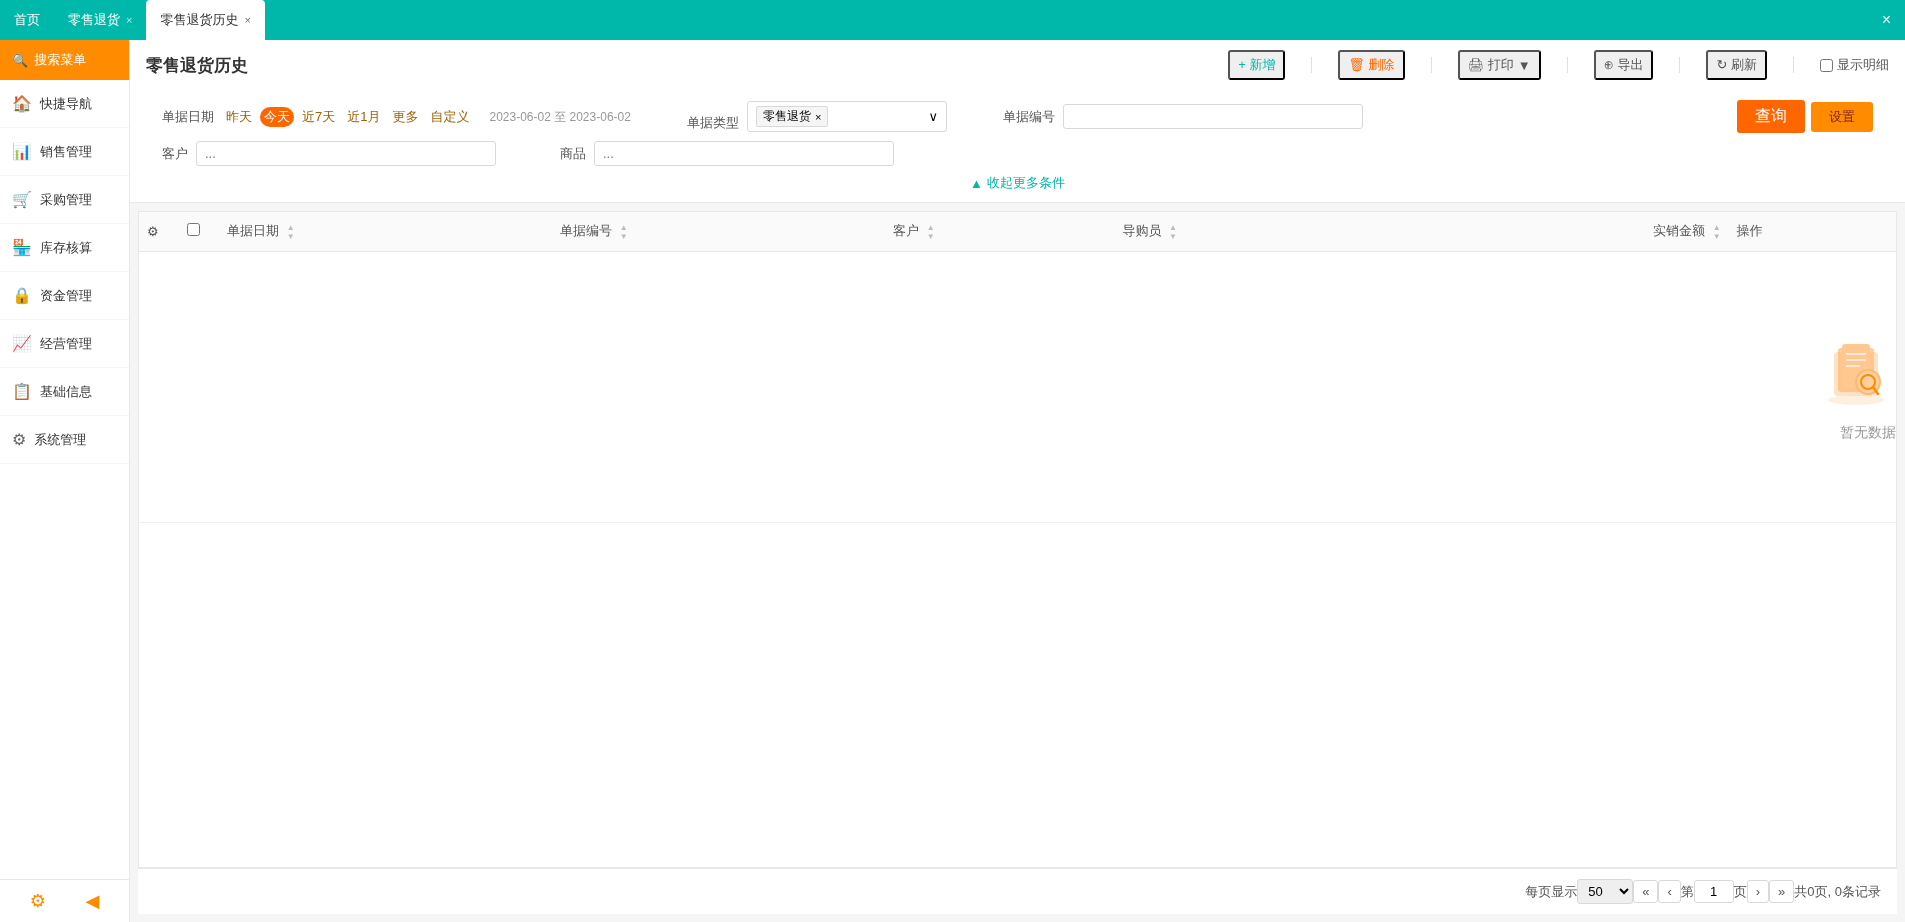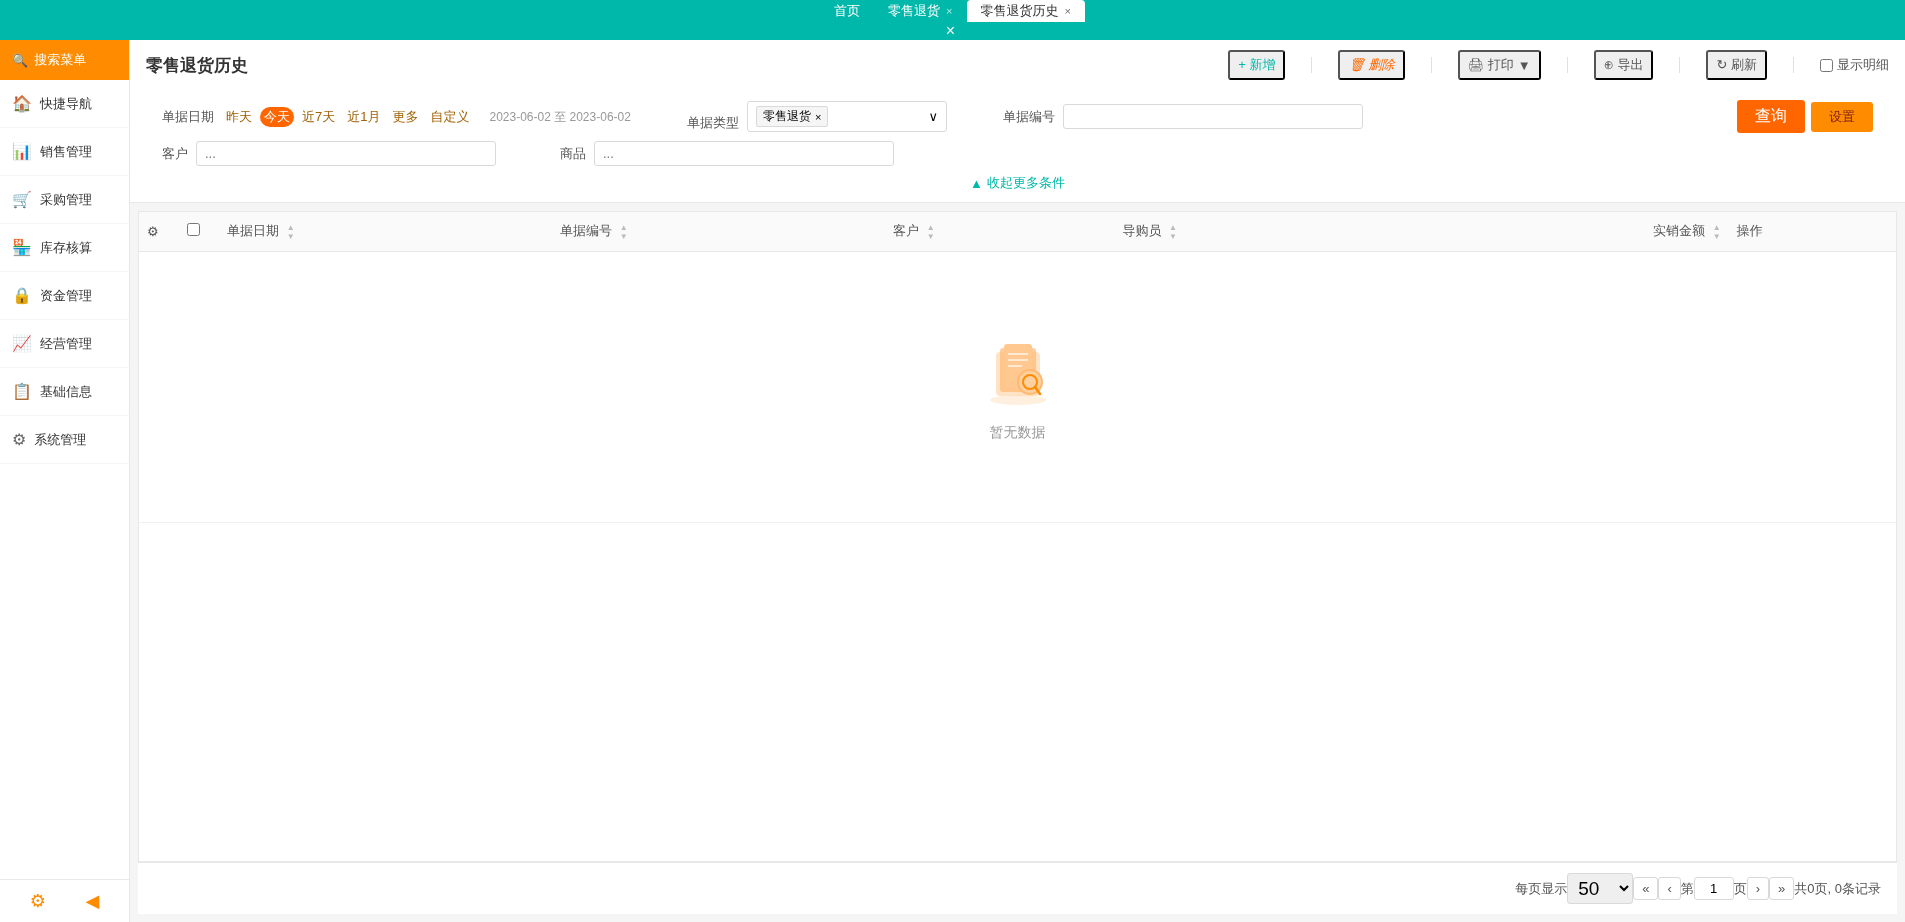--- a/index.html
+++ b/index.html
@@ -6,21 +6,20 @@
     body { font-family: 'Microsoft YaHei', Arial, sans-serif; font-size: 13px; background: #f5f5f5; display: flex; flex-direction: column; height: 922px; overflow: hidden; }
 
     
     .top-bar {
       background: #00b8a9;
       height: 40px;
       display: flex;
       align-items: center;
       padding: 0 0 0 0;
       flex-shrink: 0;
-      flex-direction: column;
     }
     .top-bar-tabs {
       display: flex;
       align-items: center;
       flex: 1;
       height: 100%;
     }
     .tab-item {
       height: 100%;
       display: flex;
@@ -143,21 +142,21 @@
       gap: 4px;
       cursor: pointer;
       color: #555;
       font-size: 13px;
       padding: 4px 8px;
       border-radius: 3px;
     }
     .toolbar-btn.new-btn {
       color: #00b8a9;
     }
-    .toolbar-btn.delete-btn { color: #ff6600; font-style: italic; }
+    .toolbar-btn.delete-btn { color: #ff6600; }
     .btn-query {
       background: #ff6600;
       color: #fff;
       border: none;
       padding: 6px 18px;
       border-radius: 3px;
       cursor: pointer;
       font-size: 16px;
     }
     .btn-setting {
@@ -302,21 +301,21 @@
     .data-table td {
       padding: 10px 8px;
       border-bottom: 1px solid #f0f0f0;
       color: #333;
     }
     .th-settings { width: 40px; text-align: center; }
     .th-checkbox { width: 40px; text-align: center; }
     .empty-state {
       display: flex;
       flex-direction: column;
-      align-items: center;
+      align-items: flex-end;
       justify-content: center;
       padding: 80px 0;
     }
     .empty-icon {
       width: 80px;
       height: 80px;
       margin-bottom: 12px;
     }
     .empty-text {
       color: #999;
@@ -333,21 +332,21 @@
       justify-content: flex-end;
       gap: 0;
       font-size: 13px;
       color: #555;
       margin: 0 8px 8px 8px;
     }
     .page-size-select {
       border: 1px solid #d9d9d9;
       border-radius: 3px;
       padding: 3px 6px;
-      font-size: 19px;
+      font-size: 13px;
       cursor: pointer;
     }
     .page-nav-btn {
       border: 1px solid #d9d9d9;
       background: #fff;
       border-radius: 3px;
       padding: 3px 8px;
       cursor: pointer;
       color: #555;
       font-size: 13px;

